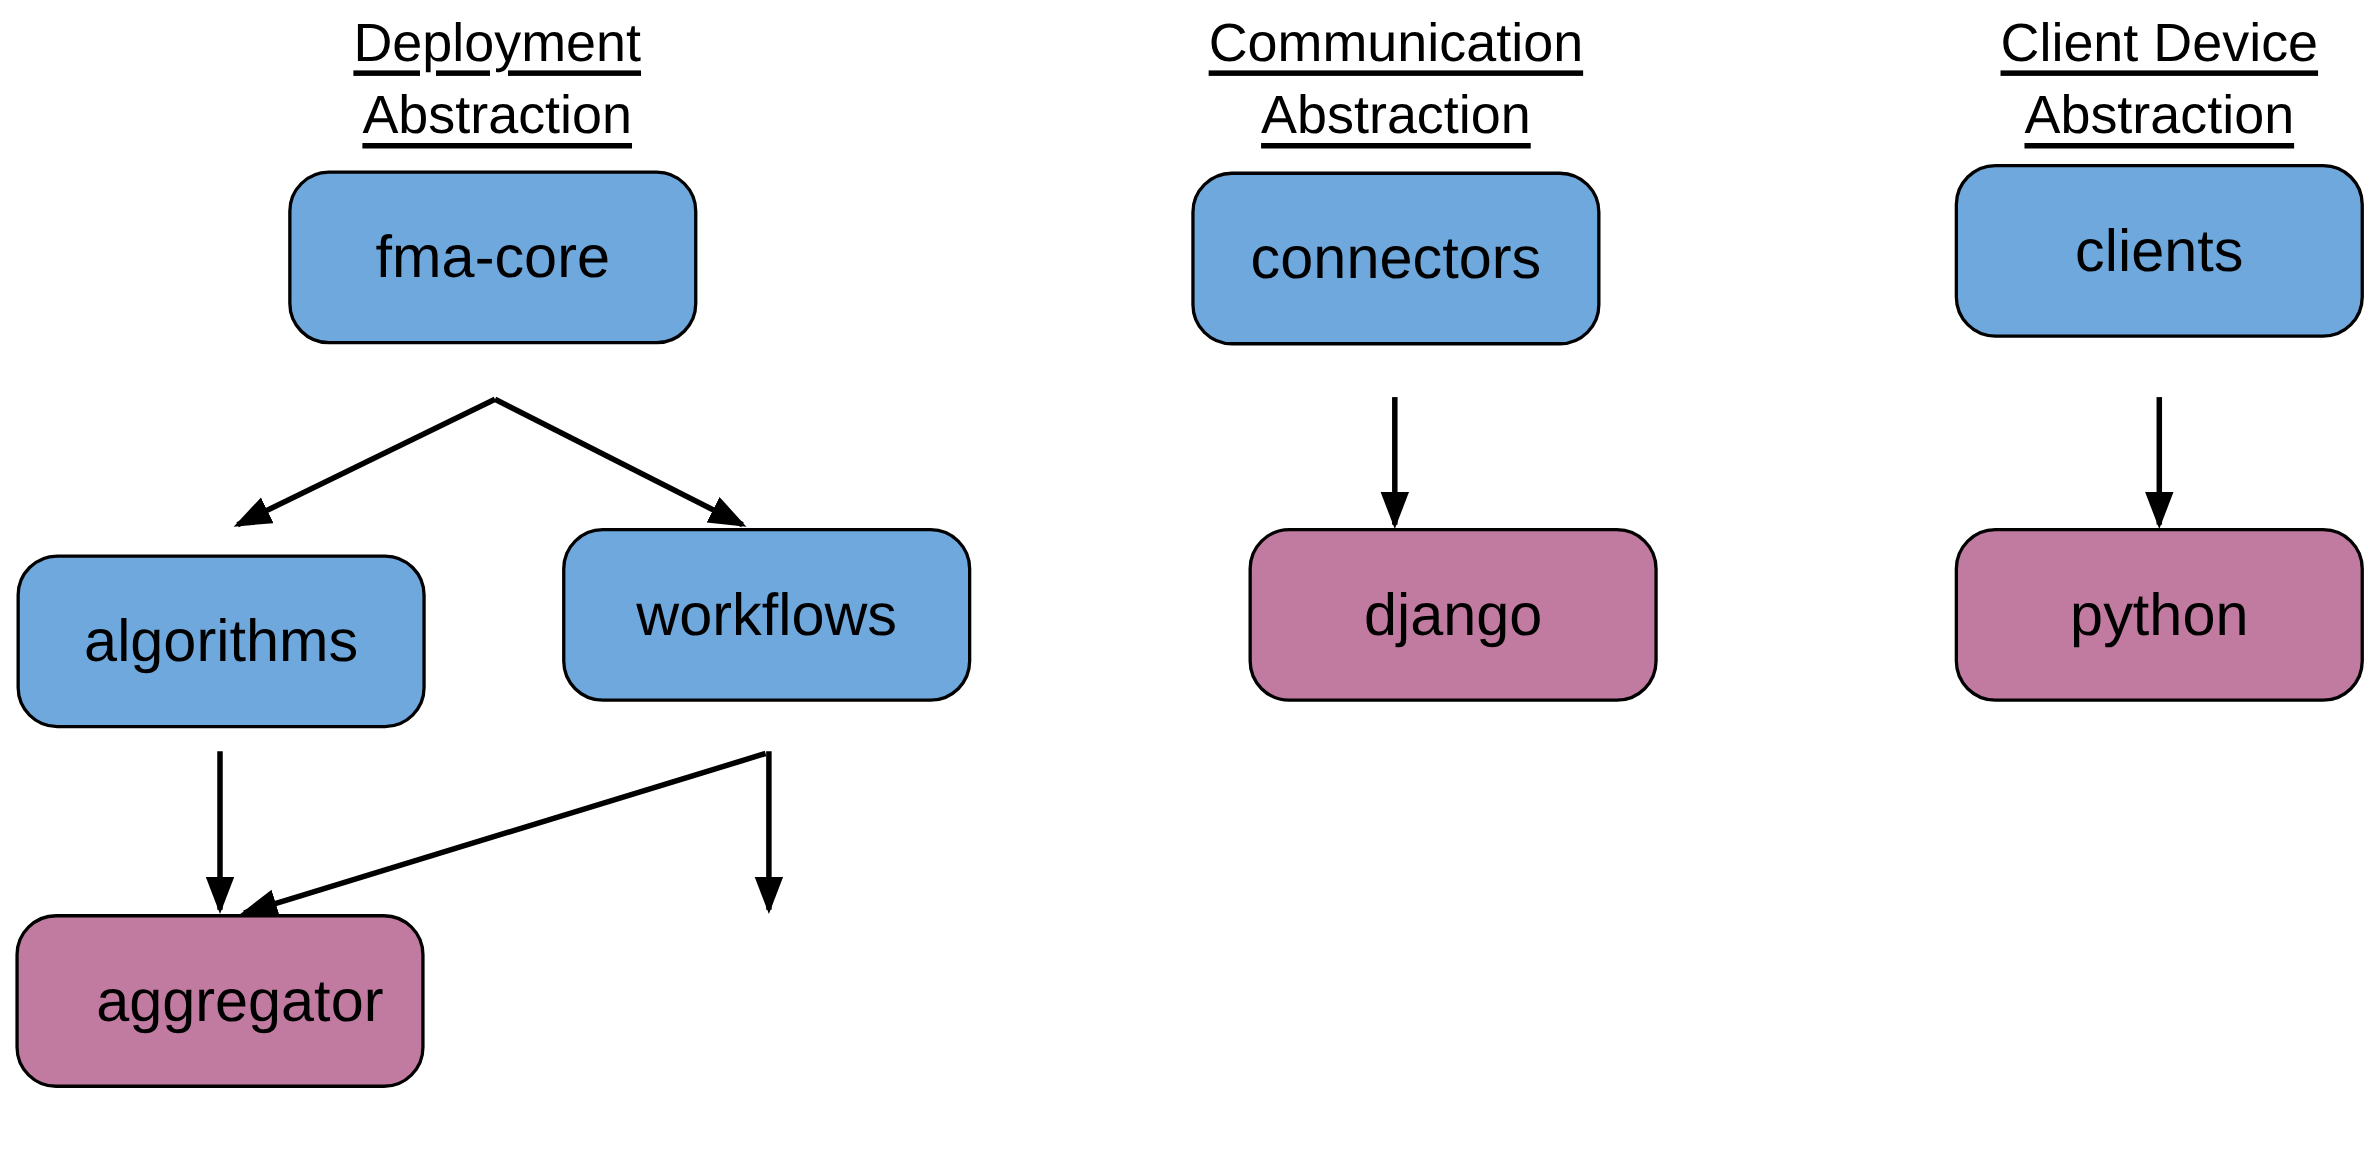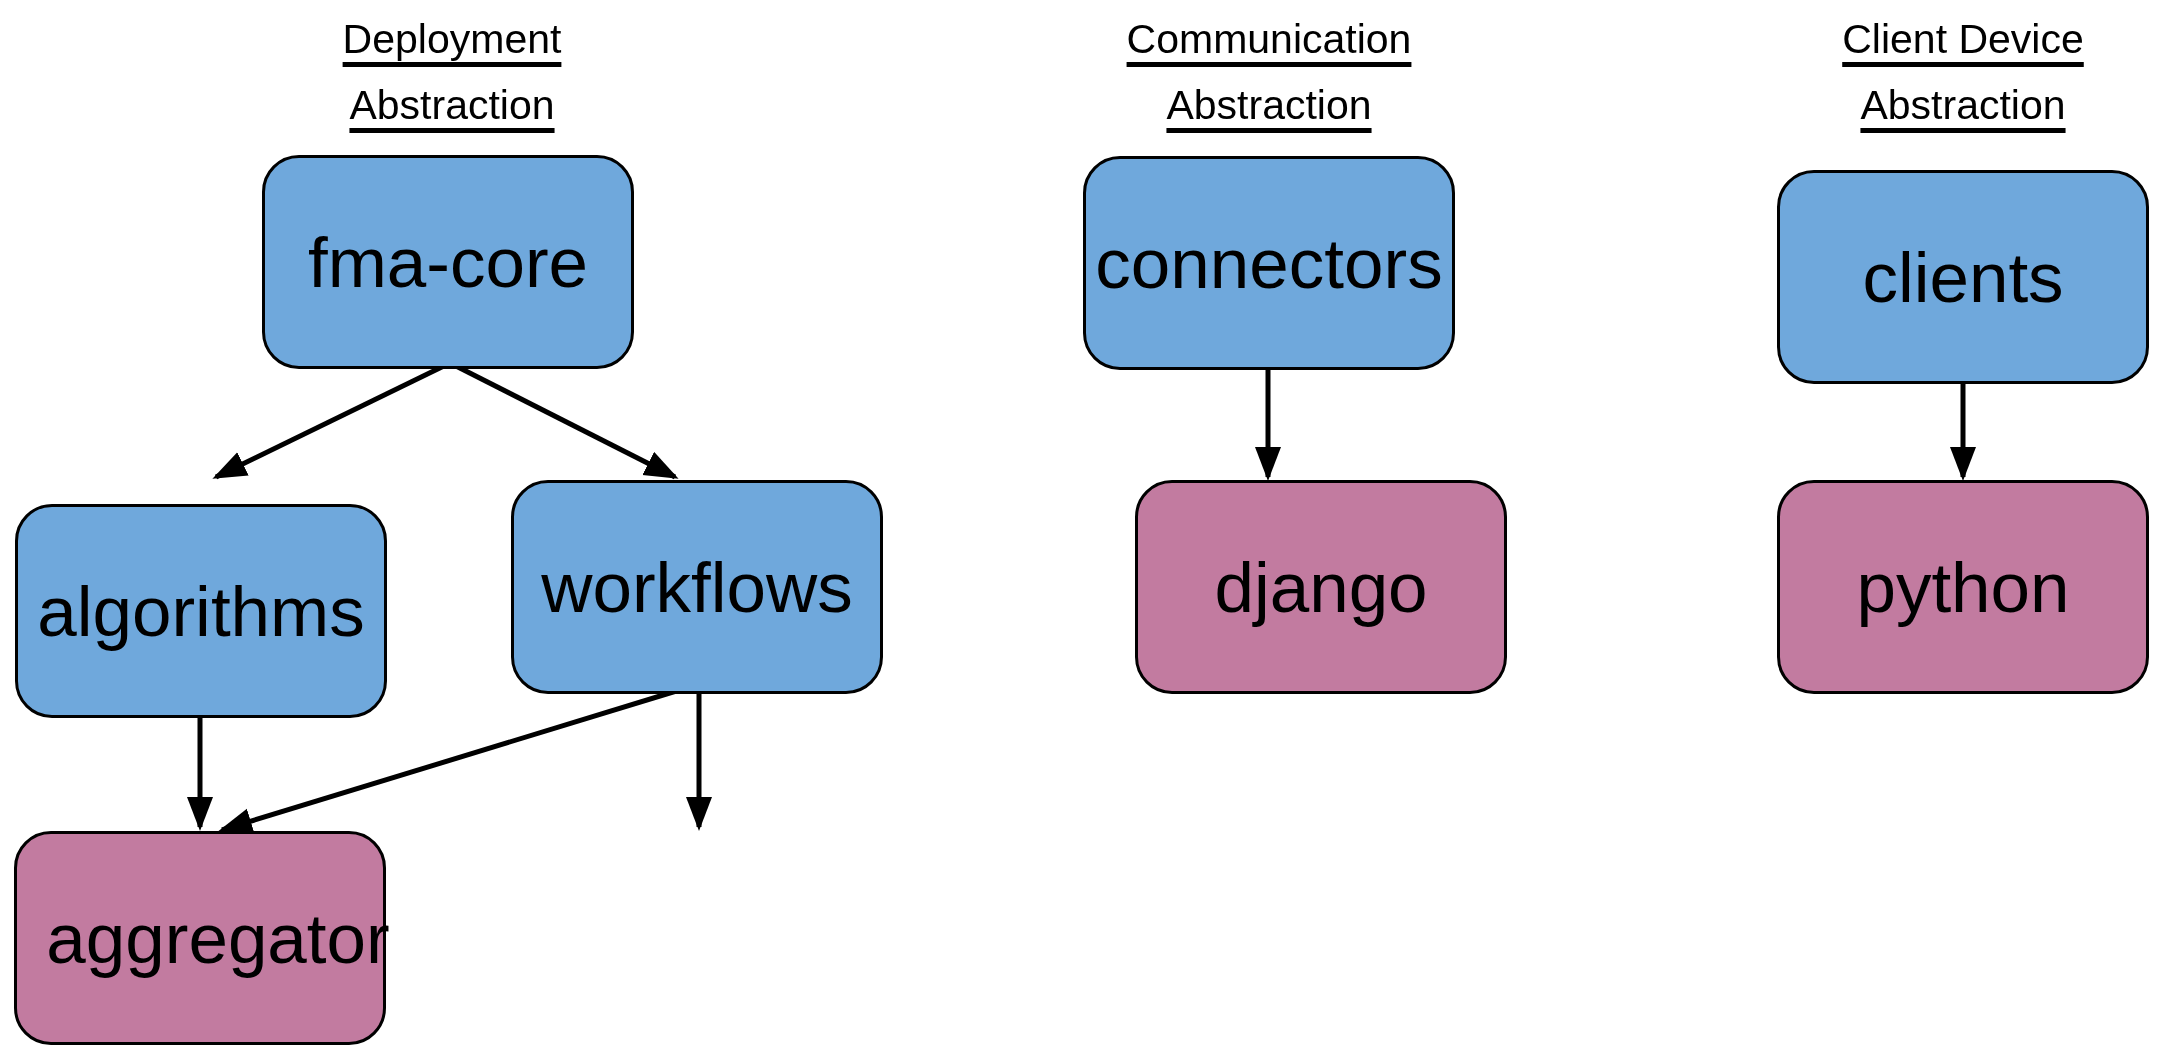--- a/index.html
+++ b/index.html
@@ -9,54 +9,54 @@
     background:#ffffff;
     overflow:hidden;
     font-family:"Liberation Sans", sans-serif;
   }
   .edges{position:absolute;left:0;top:0;width:2160px;height:1064px;}
   .gtitle{
     position:absolute;
     top:6px;
     width:640px;
     text-align:center;
-    font-size:41px;
+    font-size:49px;
     line-height:66px;
     color:#000000;
   }
   .gtitle .tline{
     display:block;
     text-decoration:underline;
     text-decoration-thickness:5px;
     text-underline-offset:9px;
   }
   .t-deploy{left:132px;}
   .t-comm{left:949px;}
   .t-client{left:1643px;}
   .node{
     position:absolute;
-    width:372px;height:214px;
+    width:372px;height:158px;
     border:3px solid #000000;
     border-radius:37px;
     box-sizing:border-box;
     display:flex;align-items:center;justify-content:center;
-    font-size:71px;
+    font-size:54px;
     color:#000000;
     text-align:right;
   }
   .blue{background:#6fa8dc;}
   .pink{background:#c27ba0;}
   .n-fma{left:262px;top:155px;}
   .n-alg{left:15px;top:504px;}
   .n-wfl{left:511px;top:480px;}
   .n-agg{left:14px;top:831px;padding-left:36px;}
   .n-api{left:511px;top:831px;}
   .n-con{left:1083px;top:156px;}
   .n-dja{left:1135px;top:480px;}
-  .n-cli{left:1777px;top:170px;}
+  .n-cli{left:1777px;top:149px;}
   .n-pyt{left:1777px;top:480px;}
 </style>
 </head>
 <body>
 
 <div class="canvas">
 
   <svg class="edges" width="2160" height="1064" viewBox="0 0 2160 1064" xmlns="http://www.w3.org/2000/svg">
     <defs>
       <marker id="ah" markerUnits="userSpaceOnUse" markerWidth="36" markerHeight="28" viewBox="0 0 36 28" refX="30" refY="13" orient="auto">

